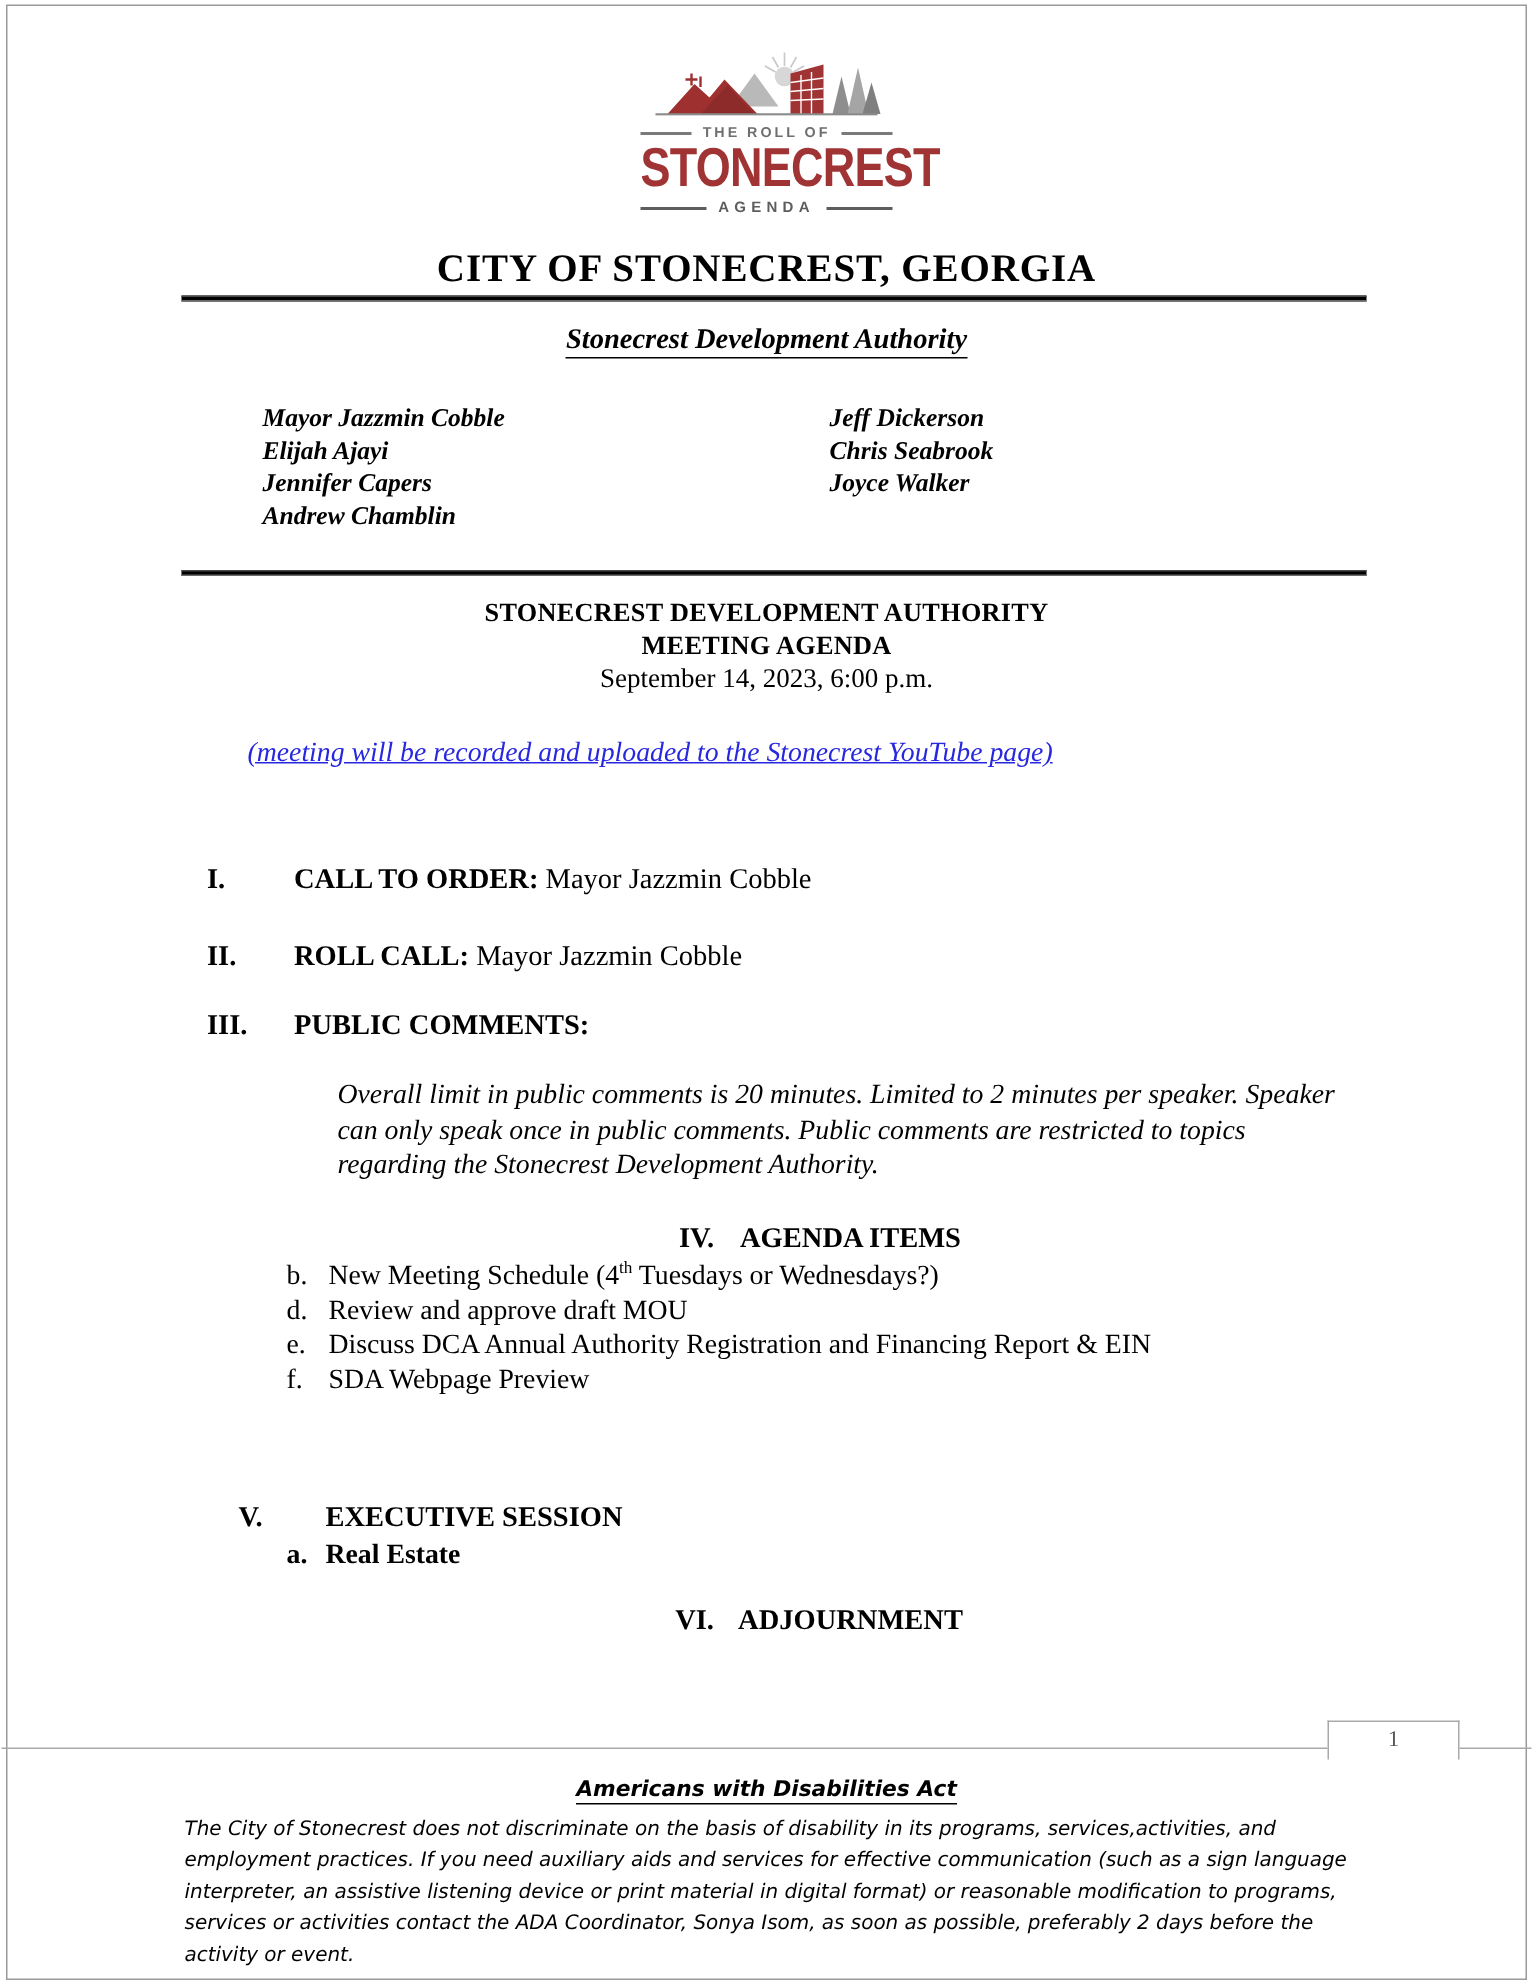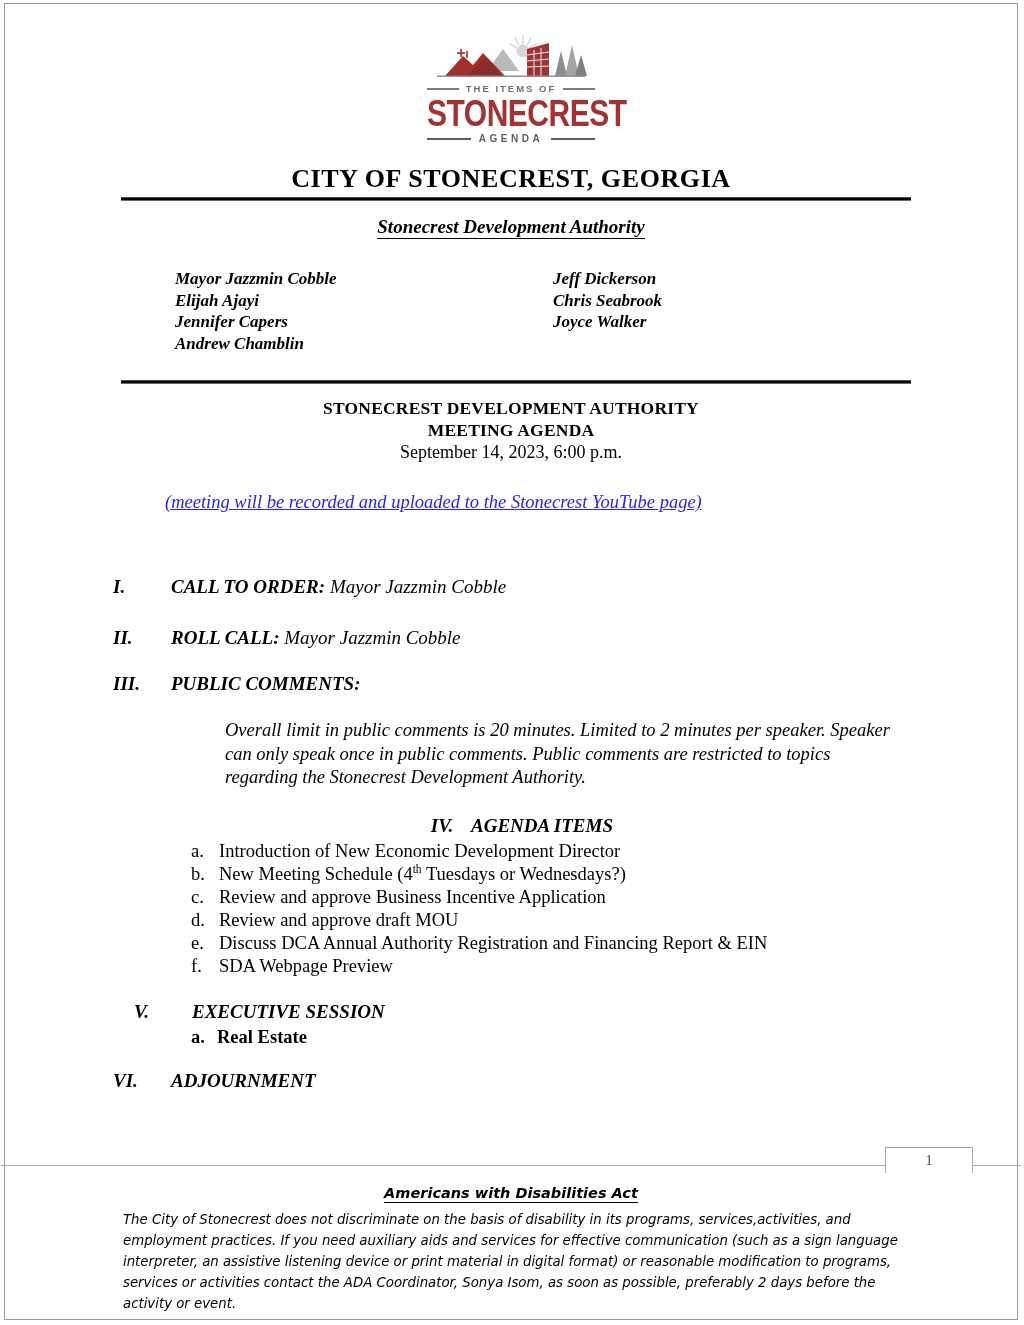--- a/index.html
+++ b/index.html
@@ -199,42 +199,41 @@
     color: #2727e0;
     font-style: italic;
     text-decoration: underline;
     font-size: 18.5px;
   }
 
   
   .agenda { position: absolute; left: 0; top: 0; width: 100%; }
   .ag-row {
     position: absolute;
-    left: 108px;
+    left: 133px;
     width: 800px;
     font-size: 19px;
-    font-style: italic;
   }
   .ag-num {
     display: inline-block;
     width: 58px;
     font-weight: bold;
     vertical-align: top;
   }
   .ag-head {
     font-weight: bold;
   }
   .ag-rest { font-weight: normal; }
 
   .row-i   { top: 572px; }
   .row-ii  { top: 623px; }
   .row-iii { top: 669px; }
   .row-iv  { top: 811px; text-align: center; }
   .row-v   { top: 997px; margin-left: 21px; }
-  .row-vi  { top: 1066px; }
+  .row-vi  { top: 1066px; text-align: center; }
 
   .pc-note {
     position: absolute;
     left: 220px;
     top: 715px;
     width: 680px;
     font-size: 18.5px;
     font-style: italic;
     line-height: 23.5px;
   }
@@ -354,21 +353,21 @@
           </g>
 
           <path d="M128 45 L134 20 L140 45 Z" fill="#8e8e8e"></path>
           <path d="M138 45 L145 14 L152 45 Z" fill="#a5a5a5"></path>
           <path d="M148 45 L154 24 L160 45 Z" fill="#7f7f7f"></path>
 
           <rect x="10" y="44.5" width="148" height="1.4" fill="#8b8b8b"></rect>
         </svg>
         <div class="logo-line gray">
           <span class="bar"></span>
-          <span class="logo-cityof">THE ITEMS OF</span>
+          <span class="logo-cityof">THE ROLL OF</span>
           <span class="bar"></span>
         </div>
         <div class="logo-name">STONECREST</div>
         <div class="logo-line georgia-row logo-georgia-row">
           <span class="bar" style="background:#5d5d5d;height:2px;"></span>
           <span class="logo-georgia">AGENDA</span>
           <span class="bar" style="background:#5d5d5d;height:2px;"></span>
         </div>
       </div>
     </div>
@@ -423,27 +422,21 @@
       </div>
 
       <div class="pc-note">Overall limit in public comments is 20 minutes. Limited to 2 minutes per speaker. Speaker can only speak once in public comments. Public comments are restricted to topics regarding the Stonecrest Development Authority.</div>
 
       <div class="ag-row row-iv">
         <span class="ag-num">IV.</span><span class="ag-head">AGENDA ITEMS</span>
       </div>
 
       <ul class="sub-list items-iv">
         <li>
-          <span class="ltr">a.</span><span>Introduction of New Economic Development Director</span>
-        </li>
-        <li>
           <span class="ltr">b.</span><span>New Meeting Schedule (4</span><sup>th</sup><span> Tuesdays or Wednesdays?)</span>
-        </li>
-        <li>
-          <span class="ltr">c.</span><span>Review and approve Business Incentive Application</span>
         </li>
         <li>
           <span class="ltr">d.</span><span>Review and approve draft MOU</span>
         </li>
         <li>
           <span class="ltr">e.</span><span>Discuss DCA Annual Authority Registration and Financing Report &amp; EIN</span>
         </li>
         <li>
           <span class="ltr">f.</span><span>SDA Webpage Preview</span>
         </li>

